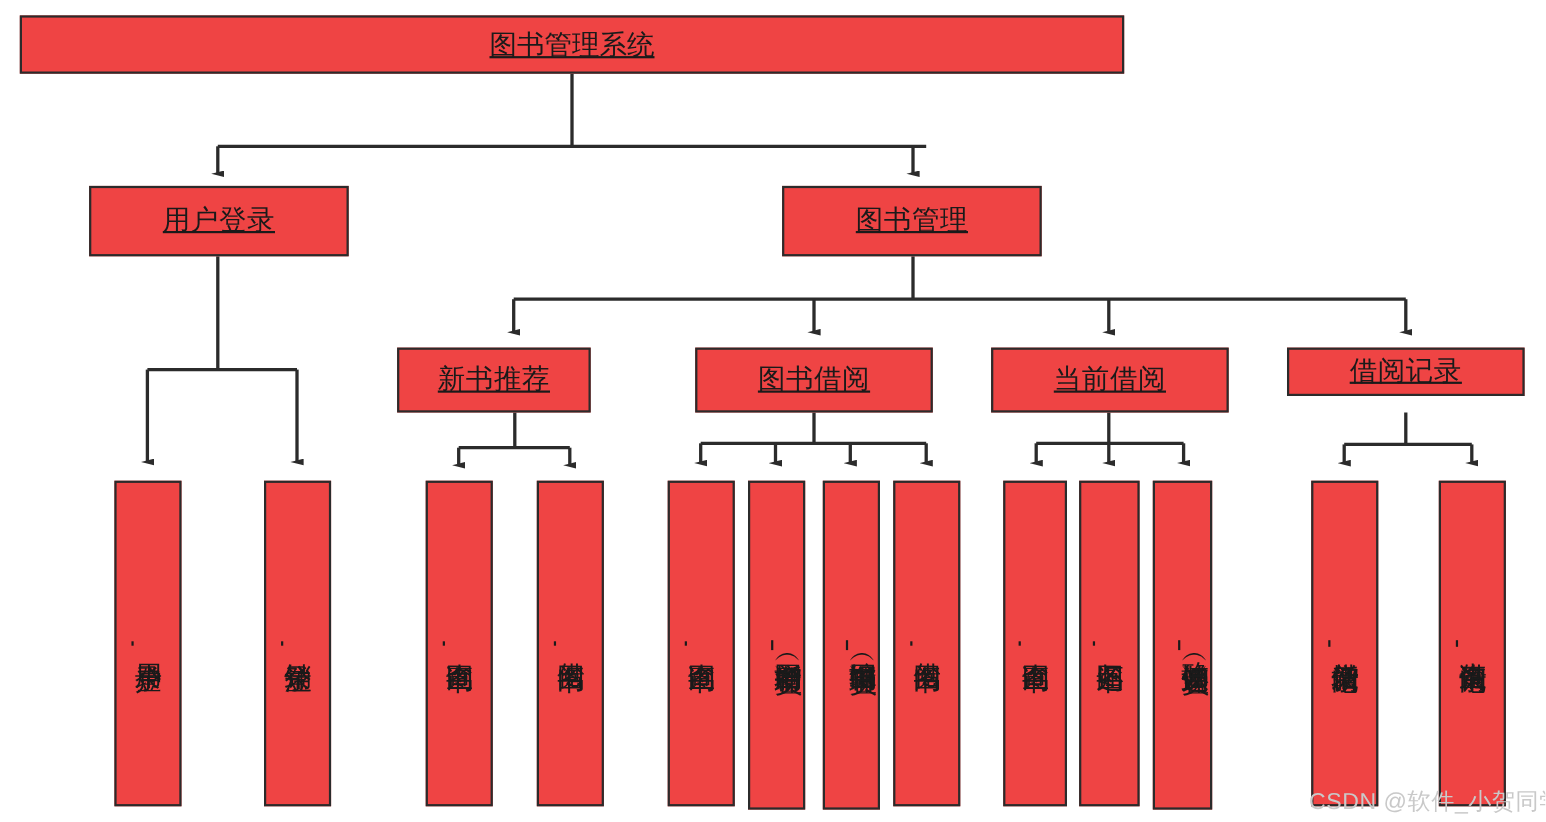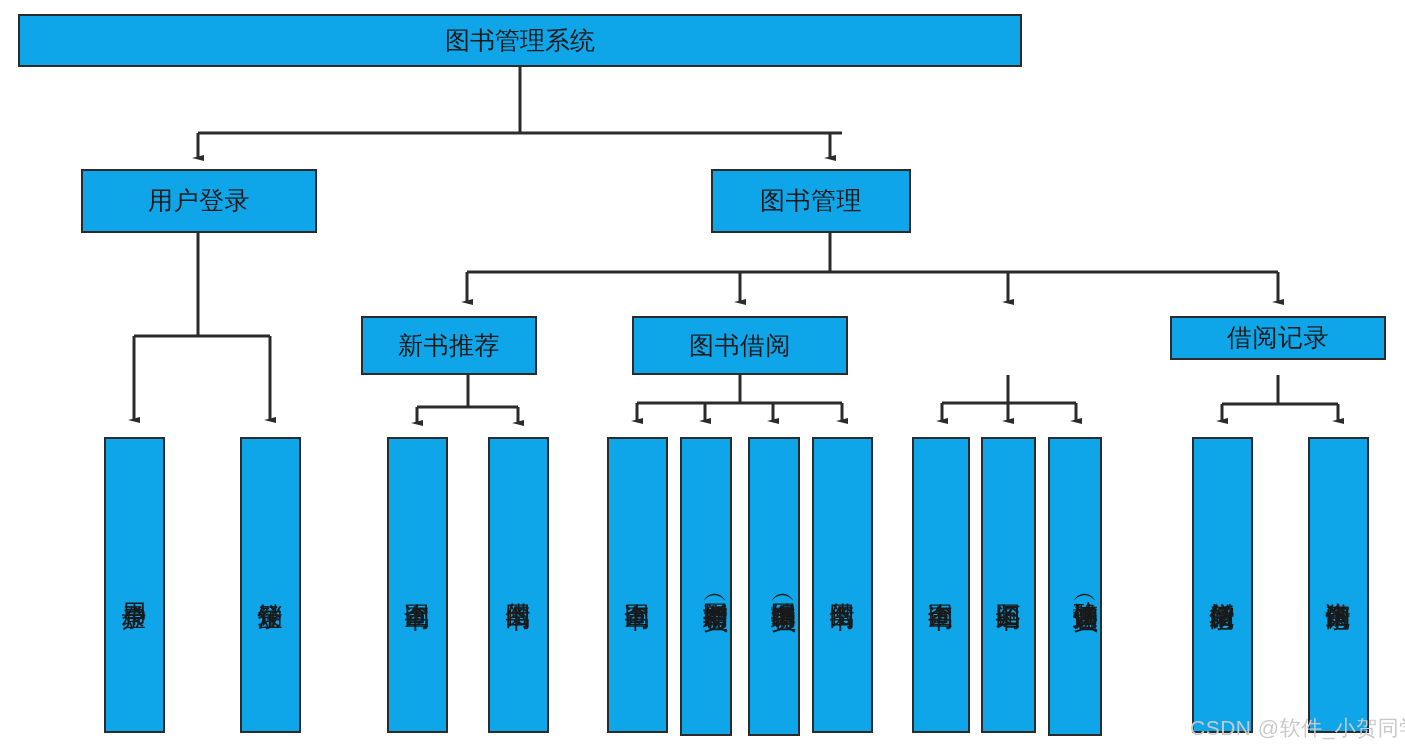--- a/index.html
+++ b/index.html
@@ -22,25 +22,26 @@
     left: 0;
     top: 0;
     width: 1405px;
     height: 747px;
     pointer-events: none;
   }
   .node {
     position: absolute;
     box-sizing: border-box;
     border: 2.5px solid #2b2b2b;
-    background: #0ea5e9;
+    background: #ef4444;
     display: flex;
     align-items: center;
     justify-content: center;
     color: #1a1a1a;
+    text-decoration: underline;
   }
   .node.horiz {
     font-size: 25px;
     letter-spacing: 0.5px;
     line-height: 1.1;
   }
   .node.root {
     font-size: 25px;
   }
   .node.vert {
@@ -123,30 +124,33 @@
     </g>
   </svg>
 
   <div class="node root" style="left:18px; top:14px; width:1004px; height:53px;">
     <span>图书管理系统</span>
   </div>
 
   <div class="node horiz" style="left:81px; top:169px; width:236px; height:64px;">
     <span>用户登录</span>
   </div>
-  <div class="node horiz" style="left:711px; top:169px; width:200px; height:64px;">
+  <div class="node horiz" style="left:711px; top:169px; width:236px; height:64px;">
     <span>图书管理</span>
   </div>
 
   <div class="node horiz" style="left:361px; top:316px; width:176px; height:59px;">
     <span>新书推荐</span>
   </div>
   <div class="node horiz" style="left:632px; top:316px; width:216px; height:59px;">
     <span>图书借阅</span>
   </div>
+  <div class="node horiz" style="left:901px; top:316px; width:216px; height:59px;">
+    <span>当前借阅</span>
+  </div>
   <div class="node horiz" style="left:1170px; top:316px; width:216px; height:44px;">
     <span>借阅记录</span>
   </div>
 
   <div class="node vert mid" style="left:104px; top:437px; width:61px; height:296px;">
     <span>用户登录</span>
   </div>
   <div class="node vert mid" style="left:240px; top:437px; width:61px; height:296px;">
     <span>注销登录</span>
   </div>

